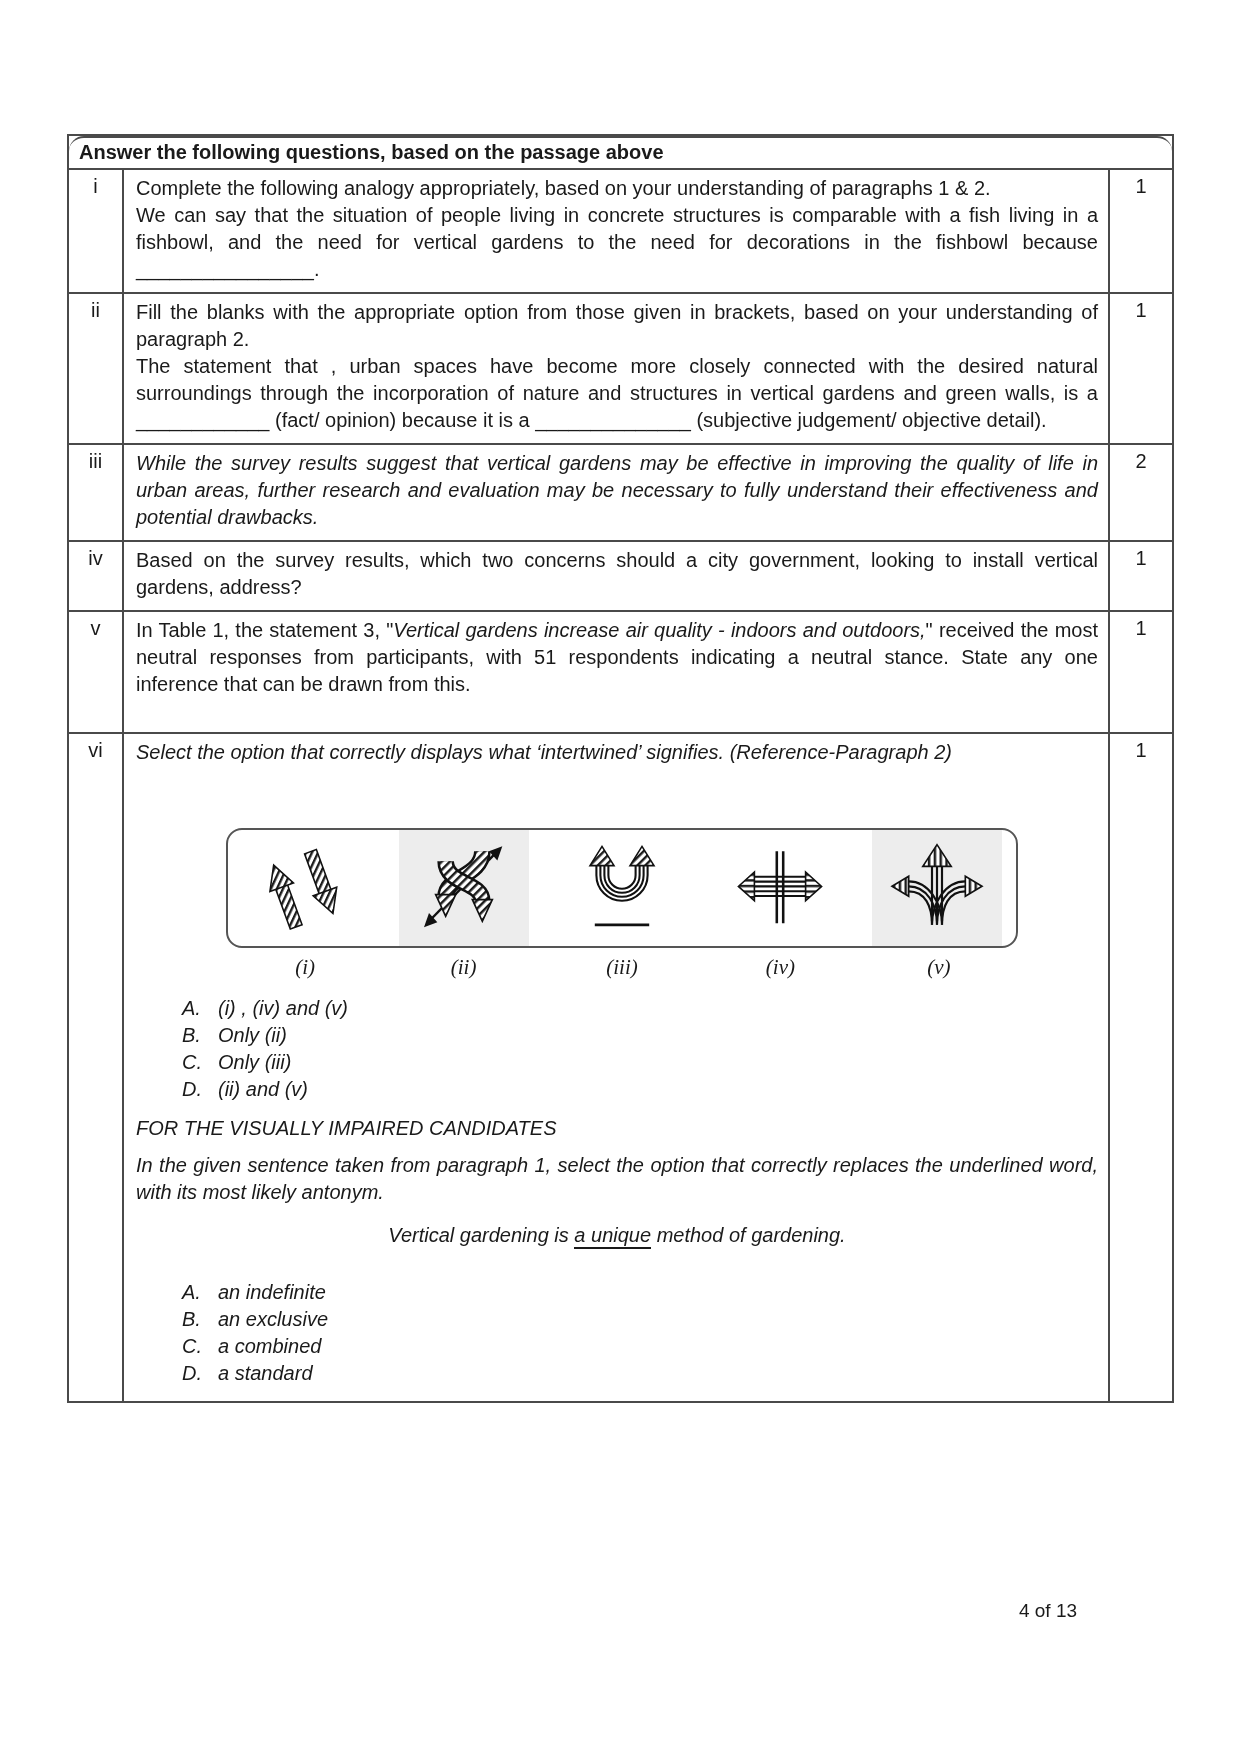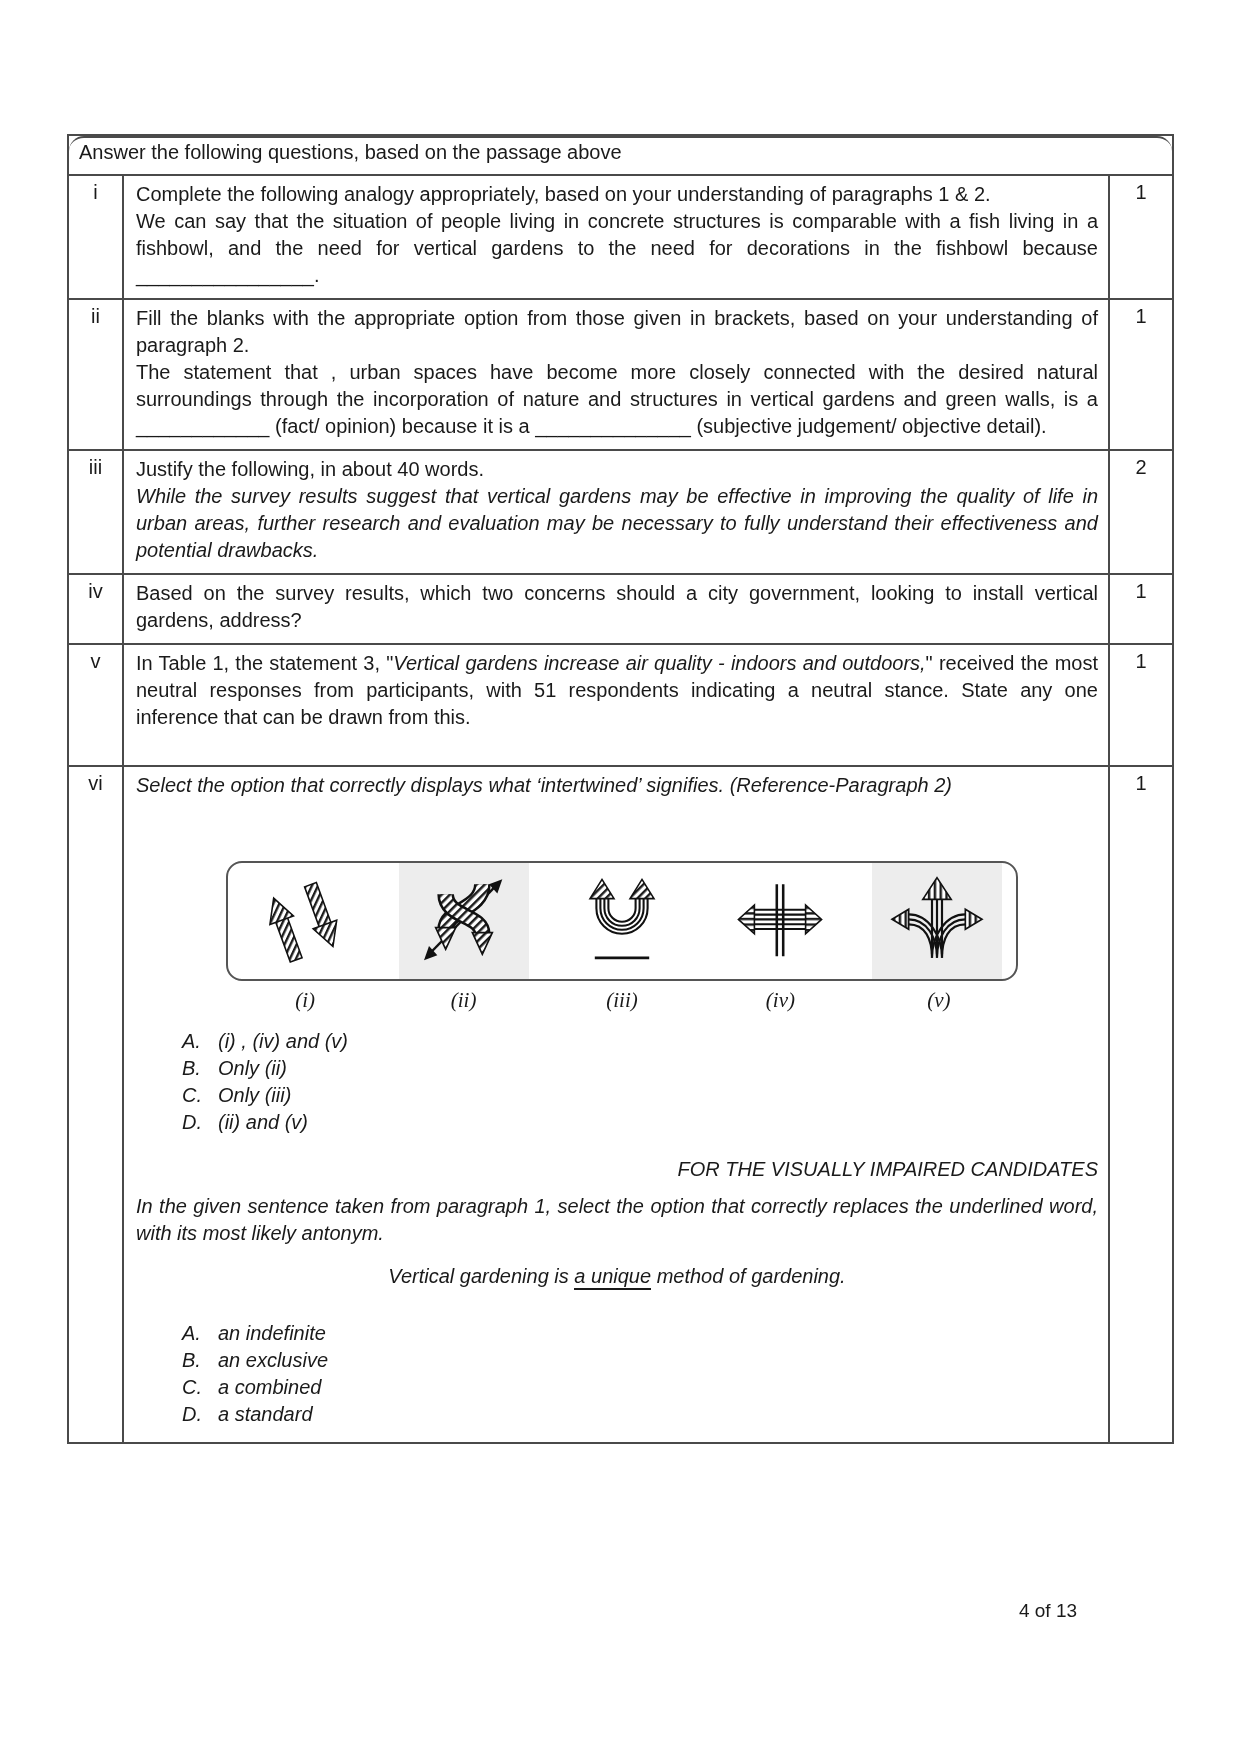--- a/index.html
+++ b/index.html
@@ -6,21 +6,21 @@
   html,body { background:#ffffff; }
   body {
     width:1241px; height:1755px; position:relative;
     font-family:"Liberation Sans", sans-serif; color:#1a1a1a;
   }
   .doc-table {
     position:absolute; left:67px; top:134px; width:1107px;
     border:2px solid #4a4a4a; background:#fff;
   }
   .thead { text-align:right; padding:5px 12px 5px; font-size:17px; line-height:24px; }
-  .tinstr { border-top:2px solid #4a4a4a; font-weight:normal; font-size:20px; padding:3px 10px 10px;border-radius:15px; }
+  .tinstr { border-top:2px solid #4a4a4a; font-weight:bold; font-size:20px; padding:3px 10px 4px;border-radius:15px; }
   .qrow { display:flex; border-top:2px solid #4a4a4a; align-items:stretch; }
   .cnum  { width:55px; border-right:2px solid #4a4a4a; text-align:center; padding-top:5px; font-size:20px; flex:0 0 auto; }
   .ctext { flex:1 1 auto; min-width:0; padding:5px 10px 9px 12px; font-size:20px; line-height:27px; }
   .cmarks{ width:64px; border-left:2px solid #4a4a4a; text-align:center; padding-top:5px; font-size:20px; flex:0 0 auto; }
   .just { text-align:justify; }
   .ital { font-style:italic; }
   .pad-extra { padding-bottom:34px; }
 
   
   .figure-box {
@@ -28,21 +28,21 @@
     border:2px solid #555; border-radius:16px; overflow:hidden;
     display:flex; background:#fff;
   }
   .figcell { flex:1; display:flex; align-items:center; justify-content:center; height:100%; }
   .graybg  { width:130px; height:120px; display:flex; align-items:center; justify-content:center; background:#ededed; }
   .figlabels { display:flex; width:792px; margin:6px 0 0 90px; }
   .figlabel  { flex:1; text-align:center; font-family:"Liberation Serif", serif; font-size:21px; }
   .opts { margin:14px 0 0 46px; }
   .optrow { display:flex; line-height:27px; }
   .optletter { width:36px; flex:0 0 auto; }
-  .vi-title { text-align:right; margin-top:20px; }
+  .vi-title { text-align:left; margin-top:12px; }
   .vi-instr { margin-top:10px; }
   .sentence { text-align:center; margin-top:16px; }
   .uline { border-bottom:2px solid #1a1a1a; padding-bottom:1px; }
   .opts2 { margin:30px 0 0 46px; }
   .vi-bottom-pad { padding-bottom:14px;font-style:italic; }
 
   .page-footer { position:absolute; top:1600px; left:1002px; width:92px; text-align:center; font-size:19px; }
 
   svg { display:block; }
 </style>
@@ -68,21 +68,20 @@
     <div class="ctext">
       <p class="just">Fill the blanks with the appropriate option from those given in brackets, based on your understanding of paragraph 2.</p>
       <p class="just">The statement that , urban spaces have become more closely connected with the desired natural surroundings through the incorporation of nature and structures in vertical gardens and green walls, is a ____________ (fact/ opinion) because it is a ______________ (subjective judgement/ objective detail).</p>
     </div>
     <div class="cmarks">1</div>
   </div>
 
   <div class="qrow">
     <div class="cnum">iii</div>
     <div class="ctext">
-      <p>Justify the following, in about 40 words.</p>
       <p class="just ital">While the survey results suggest that vertical gardens may be effective in improving the quality of life in urban areas, further research and evaluation may be necessary to fully understand their effectiveness and potential drawbacks.</p>
     </div>
     <div class="cmarks">2</div>
   </div>
 
   <div class="qrow">
     <div class="cnum">iv</div>
     <div class="ctext">
       <p class="just">Based on the survey results, which two concerns should a city government, looking to install vertical gardens, address?</p>
     </div>

